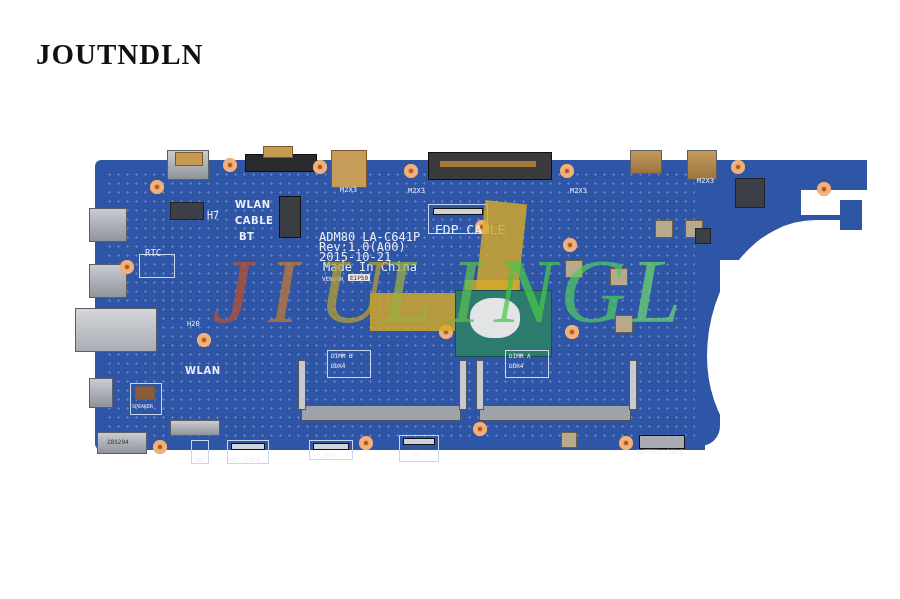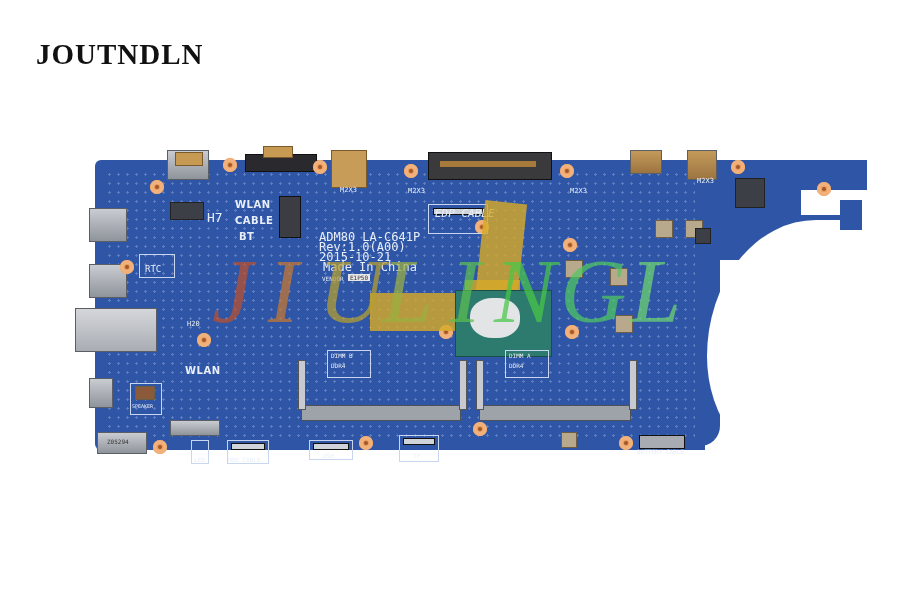--- a/index.html
+++ b/index.html
@@ -68,44 +68,44 @@
   <div class="hole" style="left:344px;top:175px;"></div>
   <div class="hole" style="left:470px;top:175px;"></div>
   <div class="hole" style="left:58px;top:290px;"></div>
   <div class="hole" style="left:264px;top:286px;"></div>
   <div class="hole" style="left:378px;top:272px;"></div>
   <div class="hole" style="left:524px;top:286px;"></div>
   <div class="hole" style="left:102px;top:183px;"></div>
 
   <div class="chip" style="left:75px;top:52px;width:32px;height:16px;"></div>
   <div class="box" style="left:44px;top:104px;width:34px;height:22px;"></div>
-  <div class="silk" style="left:50px;top:114px;font-size:9px;">RTC</div>
+  <div class="silk" style="left:50px;top:98px;font-size:9px;">RTC</div>
 
   <div class="silk big" style="left:140px;top:49px;">WLAN</div>
   <div class="silk big" style="left:140px;top:65px;">CABLE</div>
   <div class="silk big" style="left:144px;top:81px;">BT</div>
-  <div class="silk" style="left:112px;top:60px;font-size:13px;">H7</div>
+  <div class="silk" style="left:112px;top:60px;font-size:10px;">H7</div>
   <div class="silk" style="left:92px;top:170px;font-size:7px;">H20</div>
   <div class="dark" style="left:184px;top:46px;width:20px;height:40px;background:#3b3d43;"></div>
 
   <div class="silk" style="left:224px;top:80px;">ADM80 LA-C641P</div>
   <div class="silk" style="left:224px;top:90px;">Rev:1.0(A00)</div>
   <div class="silk" style="left:224px;top:100px;">2015-10-21</div>
   <div class="silk" style="left:228px;top:110px;">Made In China</div>
   <div class="silk" style="left:227px;top:125px;font-size:6px;">VENDOR</div>
   <div class="silk" style="left:253px;top:124px;font-size:6px;background:#e6e6e6;color:#333;padding:0 2px;">E1P50</div>
 
   <div class="silk" style="left:245px;top:36px;font-size:7px;">M2X3</div>
   <div class="silk" style="left:313px;top:37px;font-size:7px;">M2X3</div>
   <div class="silk" style="left:475px;top:37px;font-size:7px;">M2X3</div>
   <div class="silk" style="left:602px;top:27px;font-size:7px;">M2X3</div>
 
   <div class="box" style="left:333px;top:54px;width:58px;height:28px;"></div>
   <div class="dark" style="left:338px;top:58px;width:48px;height:5px;background:#cfd3da;"></div>
-  <div class="silk" style="left:340px;top:57px;font-size:11px;font-style:italic;">EDP CABLE</div>
+  <div class="silk" style="left:340px;top:72px;font-size:13px;">EDP CABLE</div>
 
   <div class="tape" style="left:385px;top:52px;width:42px;height:100px;transform:rotate(6deg);"></div>
   <div class="tape" style="left:370px;top:130px;width:55px;height:45px;"></div>
   <div class="tape" style="left:275px;top:143px;width:85px;height:38px;"></div>
   <div style="position:absolute;left:360px;top:140px;width:95px;height:65px;background:#2c7b6e;border:1px solid #1b4e46;"></div>
   <div style="position:absolute;left:375px;top:148px;width:50px;height:40px;background:#e2e4e6;border-radius:45%;"></div>
 
   <div class="inductor" style="left:470px;top:110px;width:16px;height:16px;"></div>
   <div class="inductor" style="left:515px;top:118px;width:16px;height:16px;"></div>
   <div class="inductor" style="left:520px;top:165px;width:16px;height:16px;"></div>

